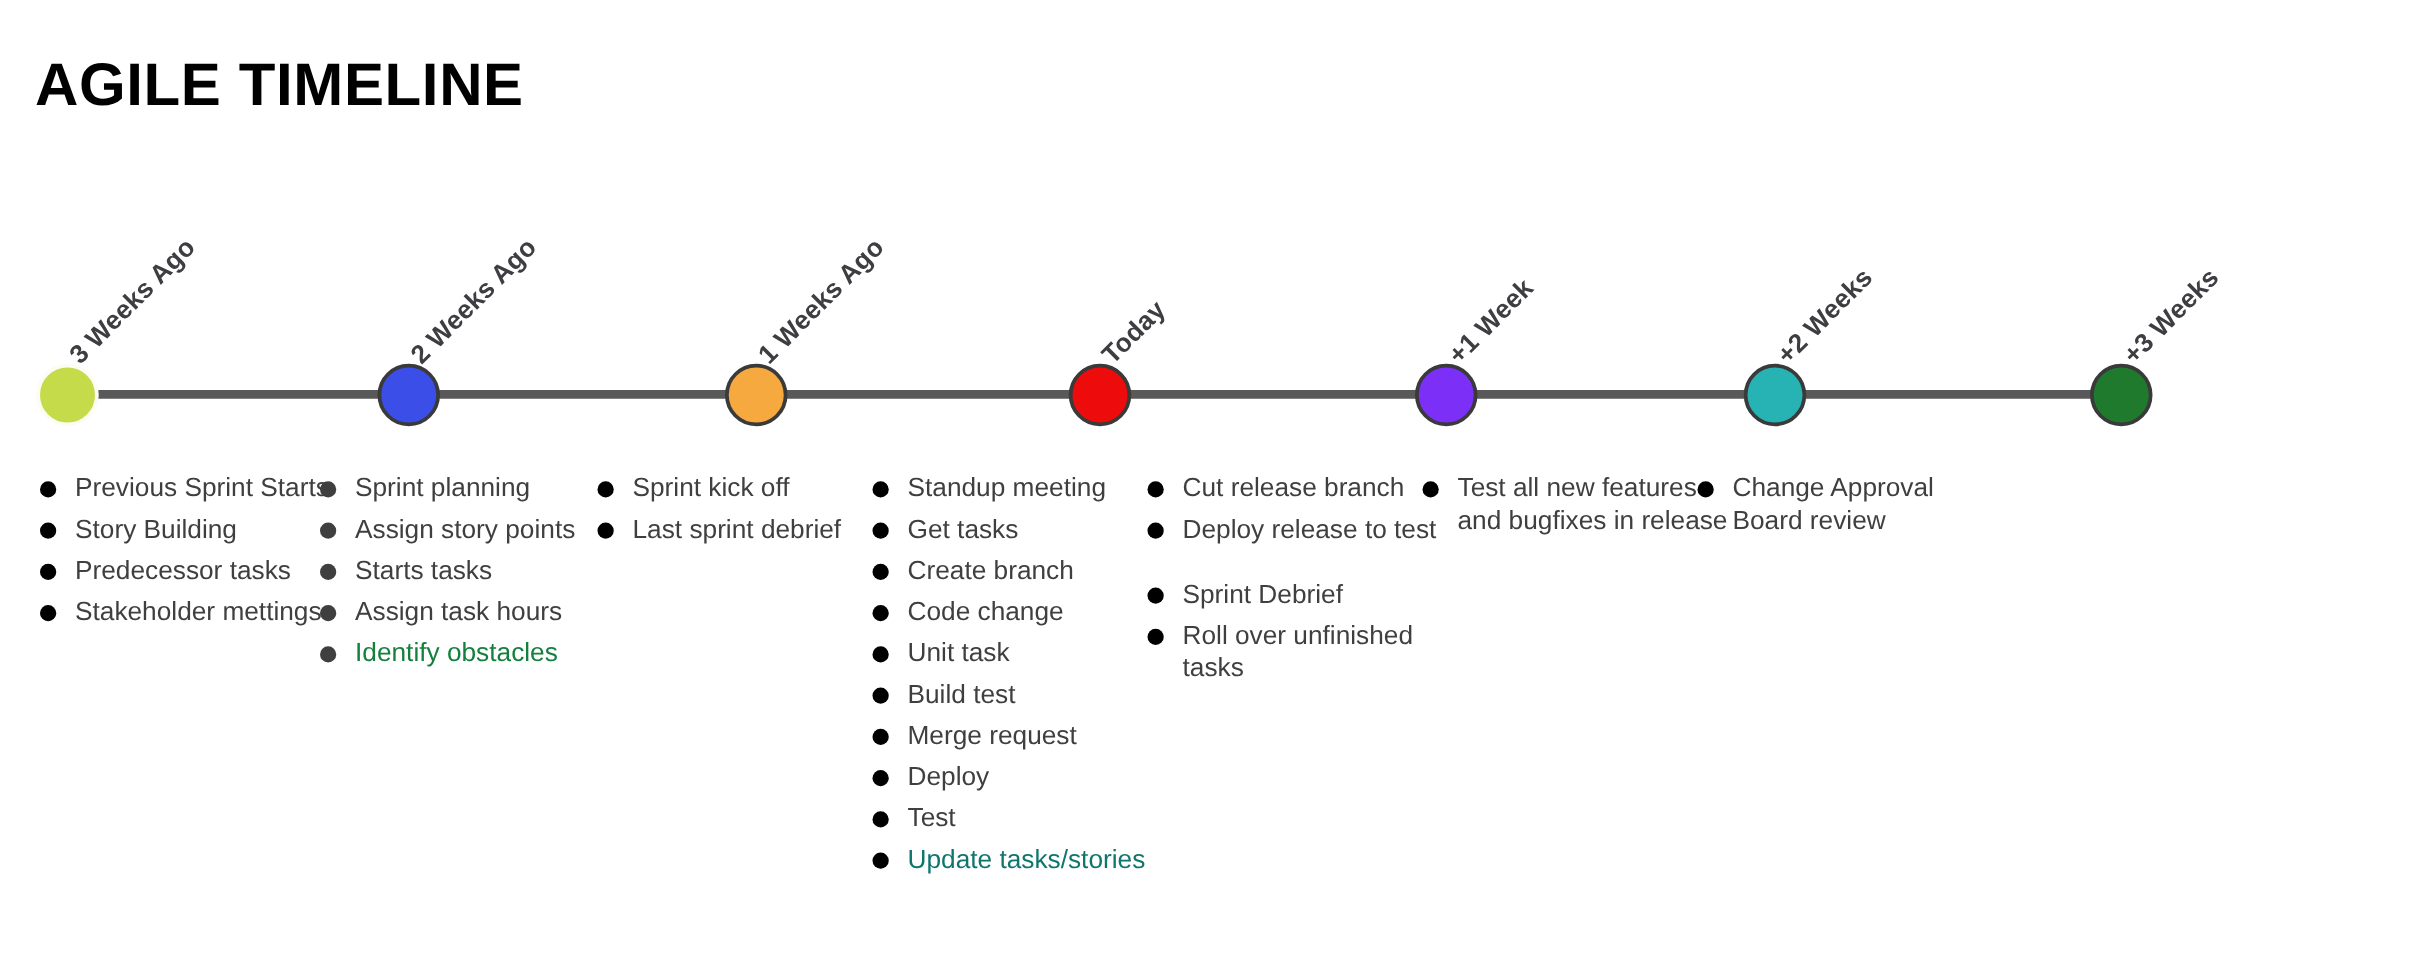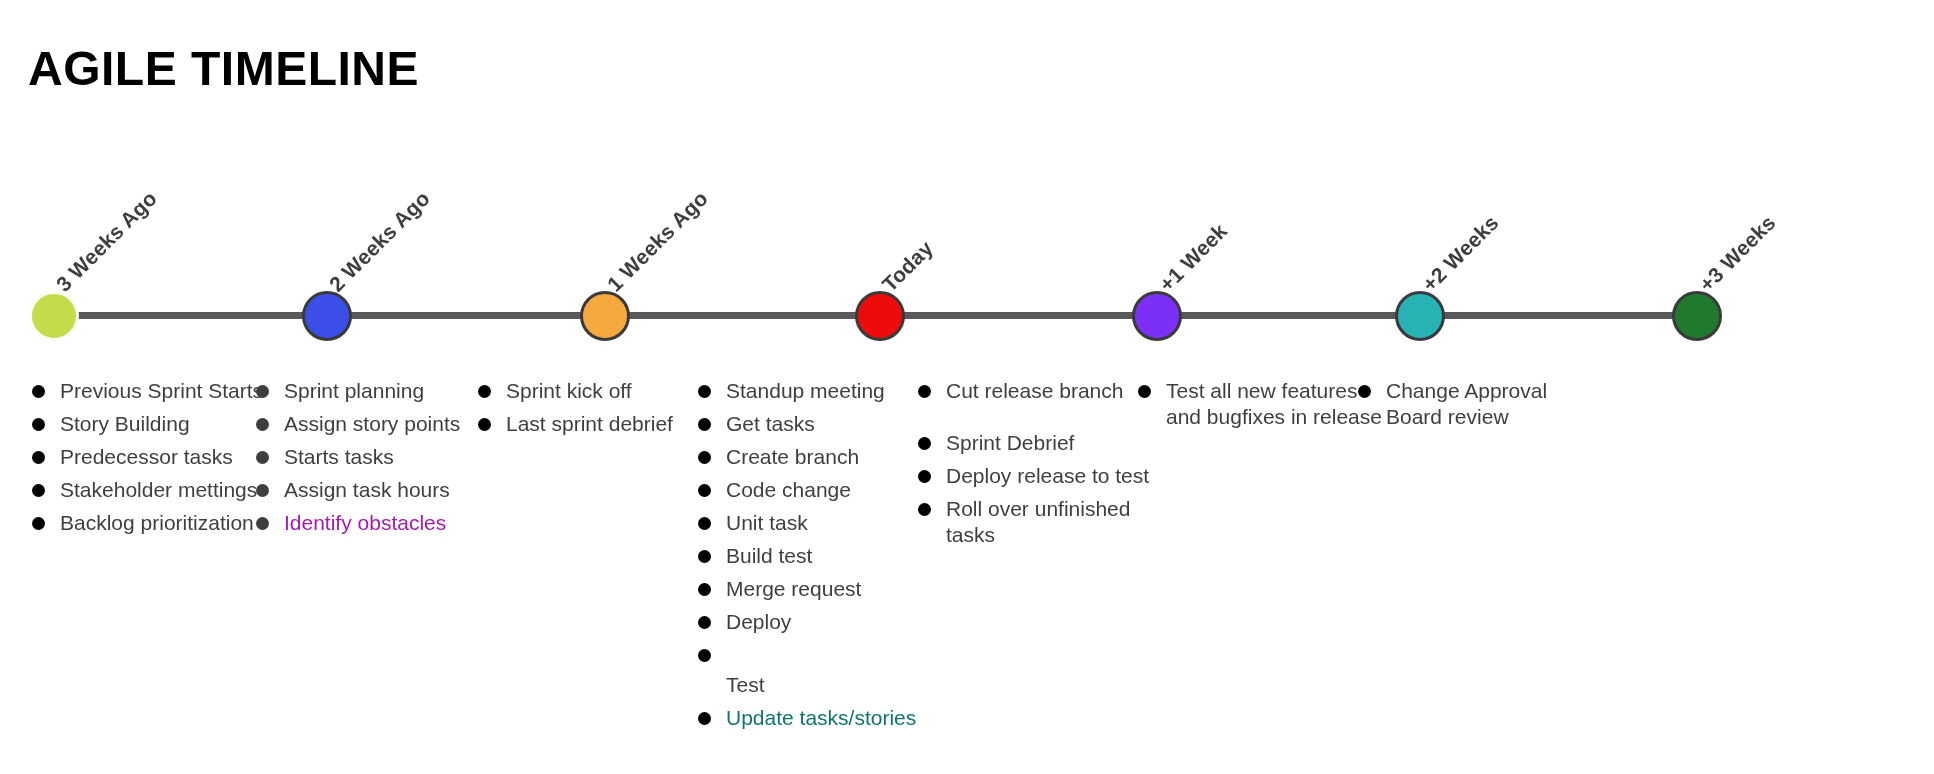--- a/index.html
+++ b/index.html
@@ -134,24 +134,20 @@
         <span class="list-item-text" style="color: rgb(63, 63, 63);">Story Building</span>
       </li>
       <li class="list-item">
         <span class="bullet-icon" style="background: rgb(0, 0, 0);"></span>
         <span class="list-item-text" style="color: rgb(63, 63, 63);">Predecessor tasks</span>
       </li>
       <li class="list-item">
         <span class="bullet-icon" style="background: rgb(0, 0, 0);"></span>
         <span class="list-item-text" style="color: rgb(63, 63, 63);">Stakeholder mettings</span>
       </li>
-      <li class="list-item">
-        <span class="bullet-icon" style="background: rgb(0, 0, 0);"></span>
-        <span class="list-item-text" style="color: rgb(63, 63, 63);">Backlog prioritization</span>
-      </li>
     </ul>
     <div class="milestone" style="left: 327px;">
       <div class="milestone-marker" style="background: rgb(59, 79, 232); border-color: rgb(58, 58, 58);"></div>
       <div class="milestone-label" style="color: rgb(61, 61, 66);">2 Weeks Ago</div>
     </div>
     <ul class="milestone-list" style="left: 256px;">
       <li class="list-item">
         <span class="bullet-icon muted" style="background: rgb(63, 63, 63);"></span>
         <span class="list-item-text" style="color: rgb(63, 63, 63);">Sprint planning</span>
       </li>
@@ -162,21 +158,21 @@
       <li class="list-item">
         <span class="bullet-icon muted" style="background: rgb(63, 63, 63);"></span>
         <span class="list-item-text" style="color: rgb(63, 63, 63);">Starts tasks</span>
       </li>
       <li class="list-item">
         <span class="bullet-icon muted" style="background: rgb(63, 63, 63);"></span>
         <span class="list-item-text" style="color: rgb(63, 63, 63);">Assign task hours</span>
       </li>
       <li class="list-item">
         <span class="bullet-icon muted" style="background: rgb(63, 63, 63);"></span>
-        <span class="list-item-text" style="color: #a21caf;">Identify obstacles</span>
+        <span class="list-item-text" style="color: #15803d;">Identify obstacles</span>
       </li>
     </ul>
     <div class="milestone" style="left: 605px;">
       <div class="milestone-marker" style="background: rgb(245, 169, 63); border-color: rgb(58, 58, 58);"></div>
       <div class="milestone-label" style="color: rgb(61, 61, 66);">1 Weeks Ago</div>
     </div>
     <ul class="milestone-list" style="left: 478px;">
       <li class="list-item">
         <span class="bullet-icon" style="background: rgb(0, 0, 0);"></span>
         <span class="list-item-text" style="color: rgb(63, 63, 63);">Sprint kick off</span>
@@ -218,43 +214,43 @@
       <li class="list-item">
         <span class="bullet-icon" style="background: rgb(0, 0, 0);"></span>
         <span class="list-item-text" style="color: rgb(63, 63, 63);">Merge request</span>
       </li>
       <li class="list-item">
         <span class="bullet-icon" style="background: rgb(0, 0, 0);"></span>
         <span class="list-item-text" style="color: rgb(63, 63, 63);">Deploy</span>
       </li>
       <li class="list-item">
         <span class="bullet-icon" style="background: rgb(0, 0, 0);"></span>
-        <span class="list-item-text" style="color: rgb(63, 63, 63); margin-top: 30px;">Test</span>
+        <span class="list-item-text" style="color: rgb(63, 63, 63);">Test</span>
       </li>
       <li class="list-item">
         <span class="bullet-icon" style="background: rgb(0, 0, 0);"></span>
         <span class="list-item-text" style="color: #0f766e;">Update tasks/stories</span>
       </li>
     </ul>
     <div class="milestone" style="left: 1157px;">
       <div class="milestone-marker" style="background: rgb(123, 47, 247); border-color: rgb(58, 58, 58);"></div>
       <div class="milestone-label" style="color: rgb(61, 61, 66);">+1 Week</div>
     </div>
     <ul class="milestone-list" style="left: 918px;">
       <li class="list-item">
         <span class="bullet-icon" style="background: rgb(0, 0, 0);"></span>
         <span class="list-item-text" style="color: rgb(63, 63, 63);">Cut release branch</span>
       </li>
+      <li class="list-item">
+        <span class="bullet-icon" style="background: rgb(0, 0, 0);"></span>
+        <span class="list-item-text" style="color: rgb(63, 63, 63);">Deploy release to test</span>
+      </li>
       <li class="list-item spacer-before">
         <span class="bullet-icon" style="background: rgb(0, 0, 0);"></span>
         <span class="list-item-text" style="color: rgb(63, 63, 63);">Sprint Debrief</span>
-      </li>
-      <li class="list-item">
-        <span class="bullet-icon" style="background: rgb(0, 0, 0);"></span>
-        <span class="list-item-text" style="color: rgb(63, 63, 63);">Deploy release to test</span>
       </li>
       <li class="list-item">
         <span class="bullet-icon" style="background: rgb(0, 0, 0);"></span>
         <span class="list-item-text" style="color: rgb(63, 63, 63);">Roll over unfinished
 tasks</span>
       </li>
     </ul>
     <div class="milestone" style="left: 1420px;">
       <div class="milestone-marker" style="background: rgb(39, 179, 179); border-color: rgb(58, 58, 58);"></div>
       <div class="milestone-label" style="color: rgb(61, 61, 66);">+2 Weeks</div>

